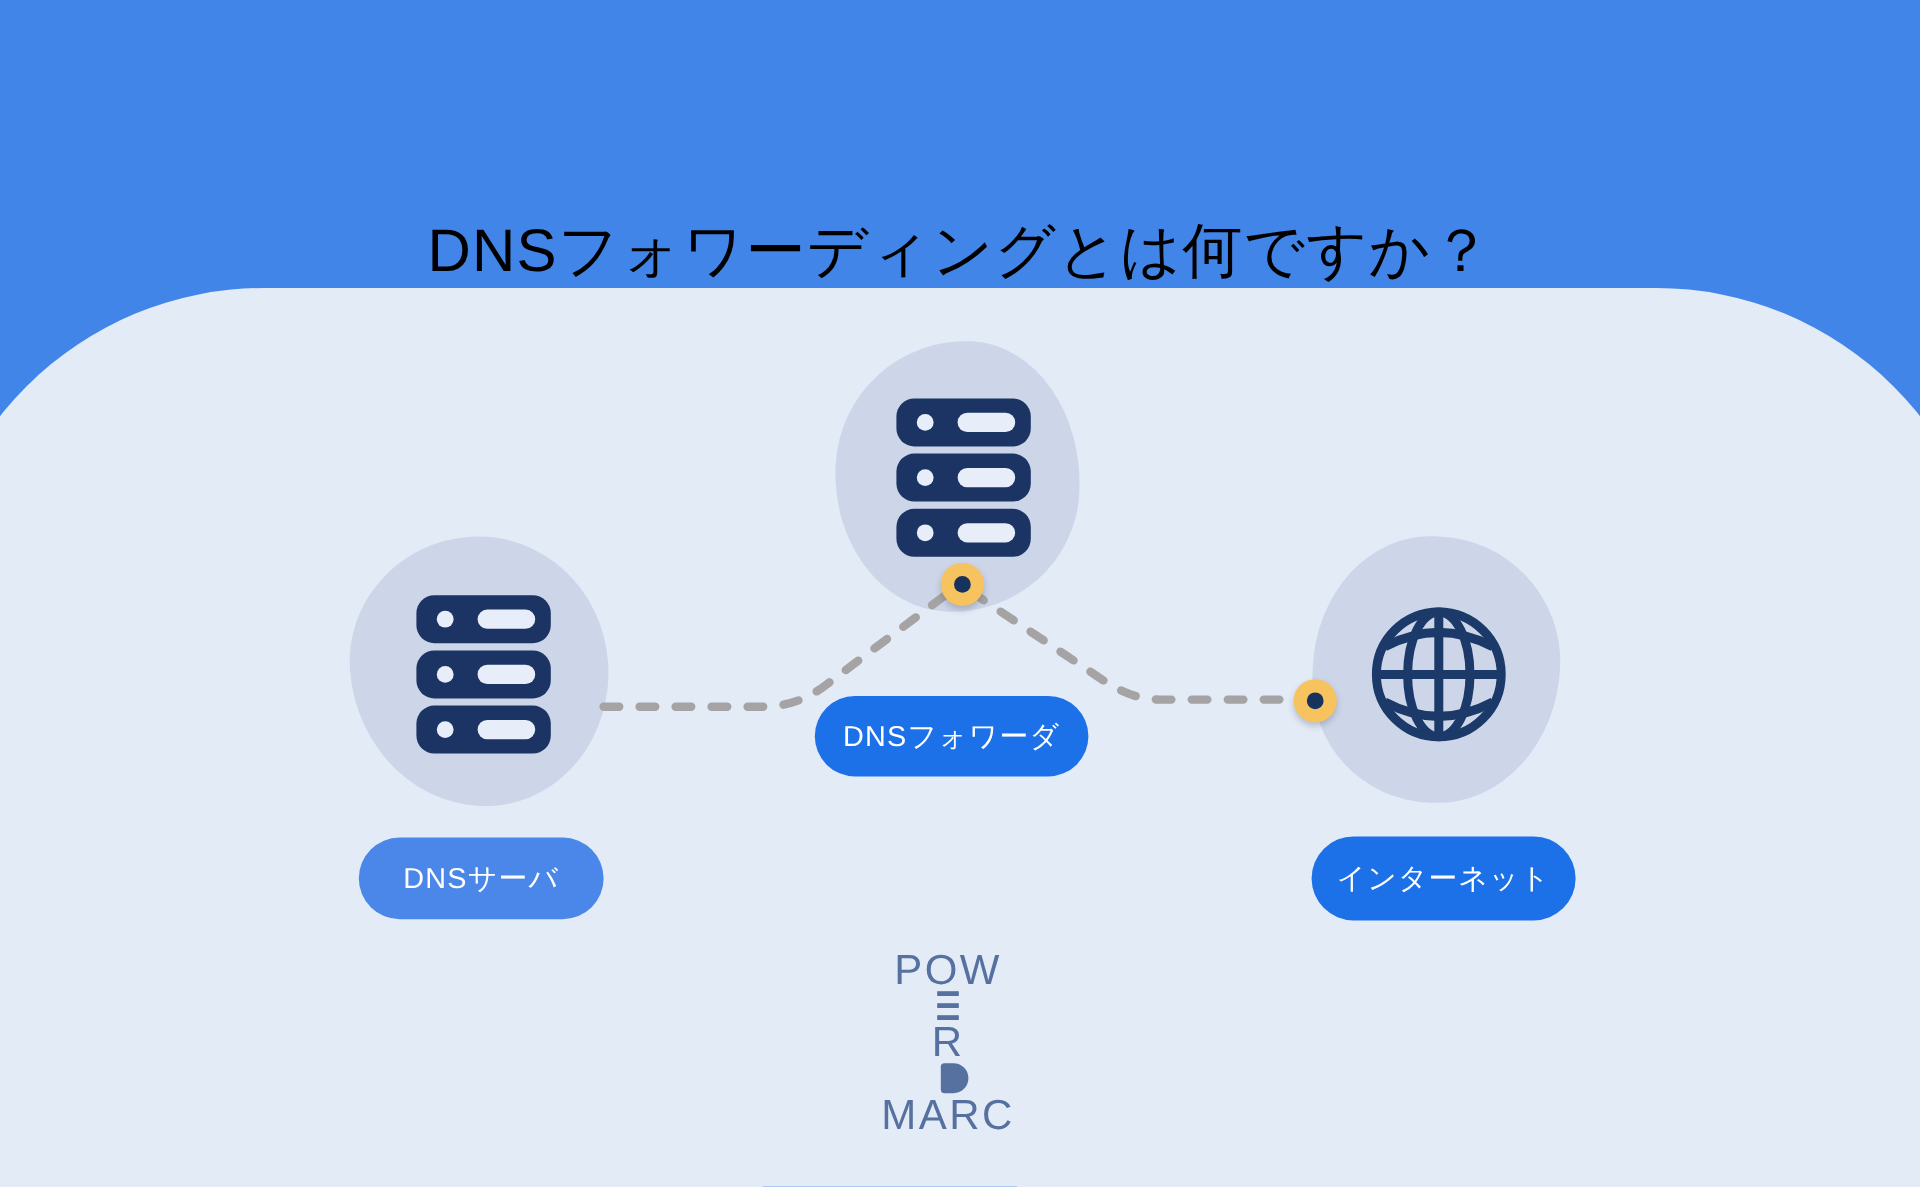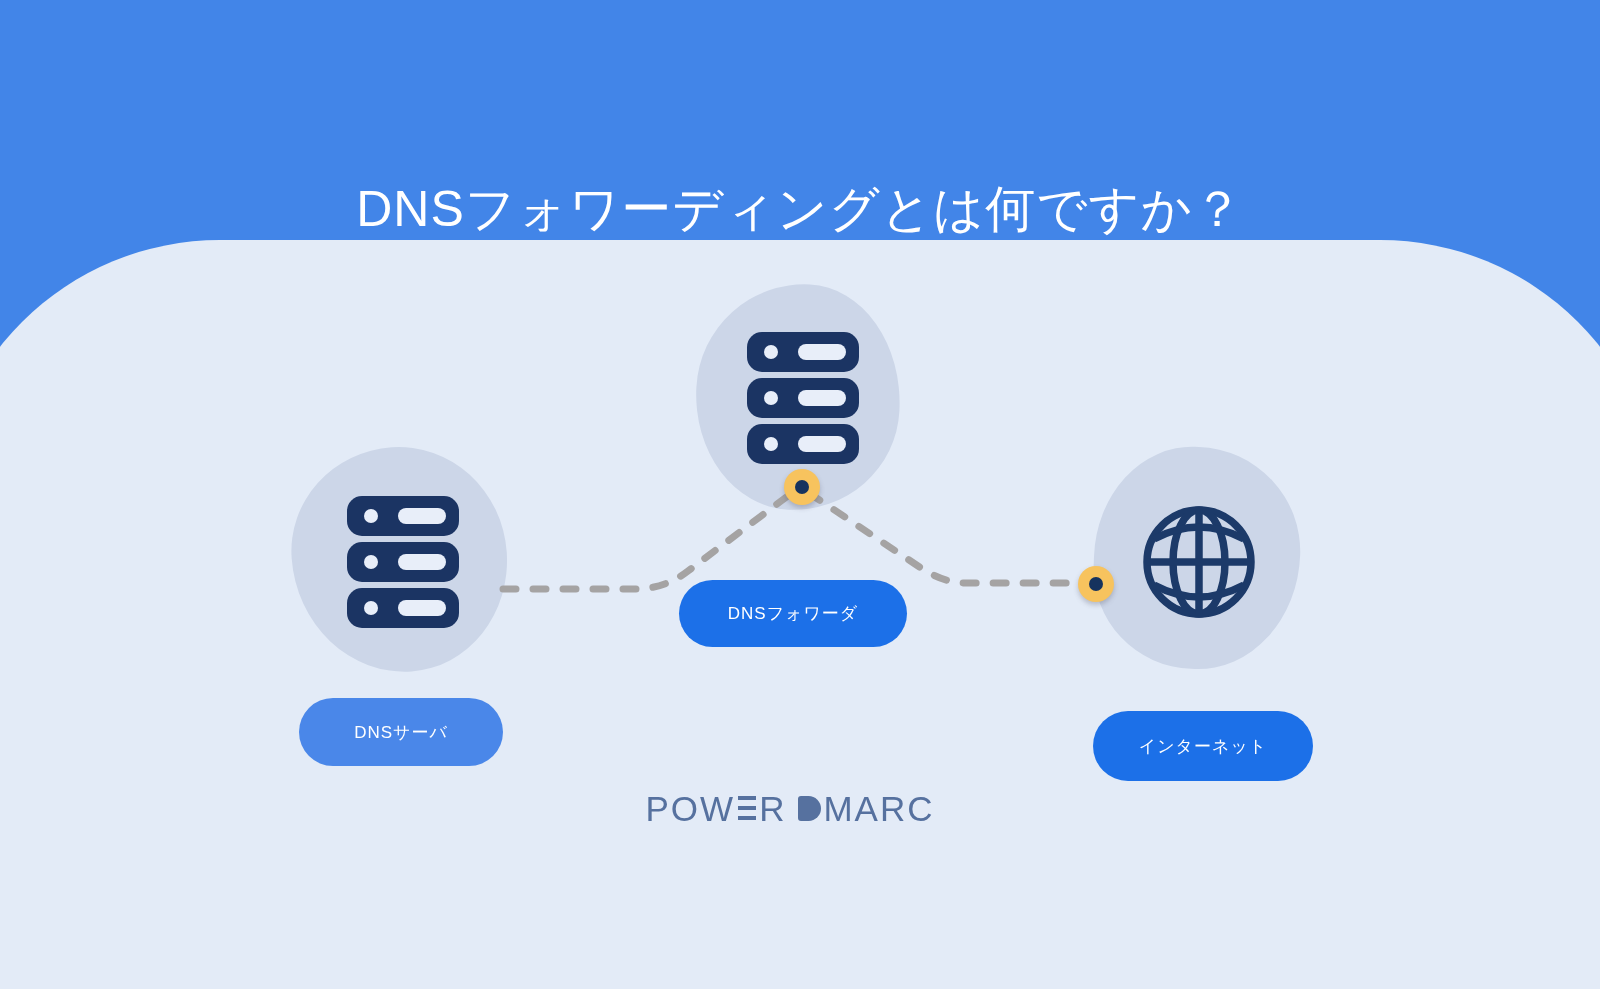--- a/index.html
+++ b/index.html
@@ -8,21 +8,21 @@
     font-family:"Liberation Sans","DejaVu Sans",sans-serif;
     position:relative;
   }
   .stage{
     position:absolute;inset:0;width:1600px;height:989px;
     background:#4285e8;overflow:hidden;
   }
   
   .title{
     position:absolute;top:142px;left:0;width:1600px;
-    text-align:center;color:#ffffff;font-size:50px;font-weight:400;
+    text-align:center;color:#000000;font-size:50px;font-weight:400;
     letter-spacing:1px;
   }
   
   .panel{
     position:absolute;left:-60px;right:-60px;top:240px;bottom:0;
     background:#e3ebf7;
     border-radius:280px 280px 0 0;
   }
   
   .blob{
@@ -71,30 +71,30 @@
     content:"";position:absolute;left:11px;top:11px;width:14px;height:14px;
     border-radius:50%;background:#16335e;
   }
   .conn-dot.forwarder{left:784px;top:469px;}
   .conn-dot.internet{left:1078px;top:566px;}
   
   .connectors{position:absolute;inset:0;width:1600px;height:989px;}
   
   .pill{
     position:absolute;display:flex;align-items:center;justify-content:center;
-    color:#ffffff;font-size:17px;font-weight:400;letter-spacing:1px;
+    color:#ffffff;font-size:24px;font-weight:400;letter-spacing:1px;
   }
   .pill.dns-server{left:299px;top:698px;width:204px;height:68px;border-radius:34px;background:#4a87e9;justify-content:center;}
   .pill.dns-forwarder{left:679px;top:580px;width:228px;height:67px;border-radius:34px;background:#1c70e8;}
-  .pill.internet{left:1093px;top:697px;width:220px;height:70px;border-radius:35px;background:#1c70e8;margin-top:14px;}
+  .pill.internet{left:1093px;top:697px;width:220px;height:70px;border-radius:35px;background:#1c70e8;}
   
   .logo{
     position:absolute;left:0;top:791px;width:1580px;
     display:flex;align-items:center;justify-content:center;
-    color:#56719f;font-size:35px;letter-spacing:2px;font-weight:400;
+    color:#56719f;font-size:35px;letter-spacing:2px;font-weight:400;flex-direction:column;
   }
   .logo .txt{line-height:1;}
   .logo .e-glyph{
     display:inline-flex;flex-direction:column;justify-content:space-between;
     width:18px;height:24px;margin:0 3px 1px 3px;
   }
   .logo .e-glyph i{display:block;width:18px;height:4px;background:#56719f;}
   .logo .d-glyph{
     display:inline-block;width:23px;height:25px;background:#56719f;
     border-radius:3px 12.5px 12.5px 3px;margin:0 2px 1px 12px;

